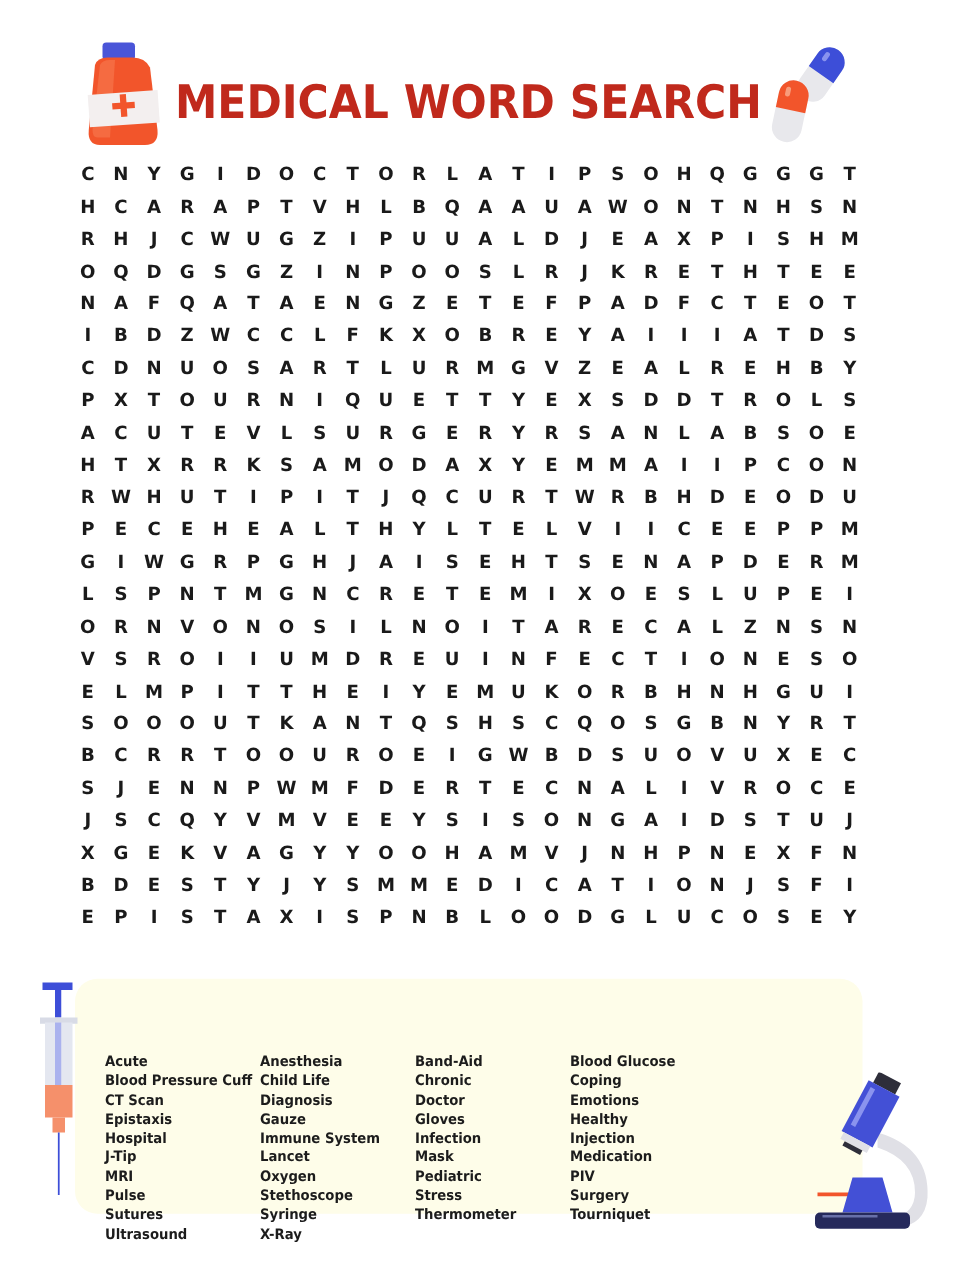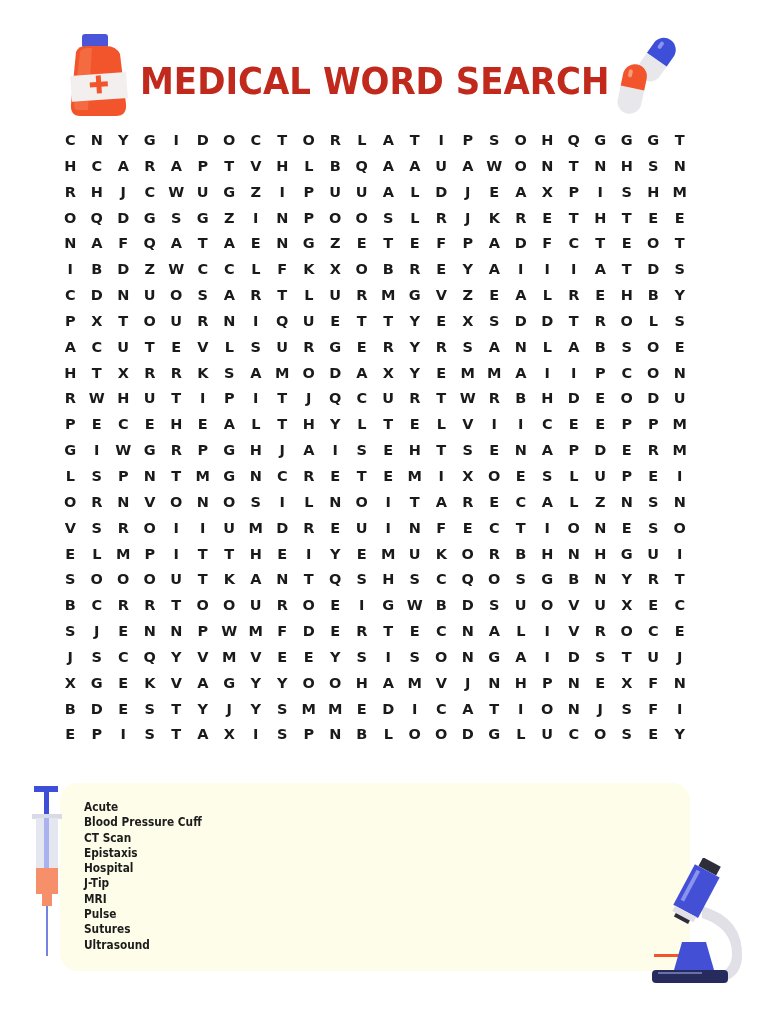--- a/index.html
+++ b/index.html
@@ -18,21 +18,21 @@
     display: grid; grid-template-columns: repeat(24, 26.5px); grid-auto-rows: 25.85px;
   }
   .cell {
     text-align: center; font-size: 14.5px; font-weight: bold; color: #1a1a1a;
     line-height: 25.85px; font-family: "DejaVu Sans", sans-serif;
   }
   .wordbox {
     position: absolute; left: 60px; top: 783px; width: 630px; height: 188px;
     background: #fefde9; border-radius: 18px;
   }
-  .wordcols { position: absolute; left: 84px; top: 800px; display: flex; }
+  .wordcols { position: absolute; left: 84px; top: 842px; display: flex; }
   .wordcol { width: 124px; display: flex; flex-direction: column; }
   .word {
     font-size: 11.5px; line-height: 15.3px; color: #1c1c1c; font-weight: bold;
     white-space: nowrap; font-family: "DejaVu Sans", sans-serif;
     transform: scaleX(0.92); transform-origin: left center; font-weight: 600;
   }
   .deco { position: absolute; }
 </style>
 </head>
 <body>
@@ -647,20 +647,54 @@
       <span class="word">Blood Pressure Cuff</span>
       <span class="word">CT Scan</span>
       <span class="word">Epistaxis</span>
       <span class="word">Hospital</span>
       <span class="word">J-Tip</span>
       <span class="word">MRI</span>
       <span class="word">Pulse</span>
       <span class="word">Sutures</span>
       <span class="word">Ultrasound</span>
     </div>
+    <div class="wordcol">
+      <span class="word">Anesthesia</span>
+      <span class="word">Child Life</span>
+      <span class="word">Diagnosis</span>
+      <span class="word">Gauze</span>
+      <span class="word">Immune System</span>
+      <span class="word">Lancet</span>
+      <span class="word">Oxygen</span>
+      <span class="word">Stethoscope</span>
+      <span class="word">Syringe</span>
+      <span class="word">X-Ray</span>
+    </div>
+    <div class="wordcol">
+      <span class="word">Band-Aid</span>
+      <span class="word">Chronic</span>
+      <span class="word">Doctor</span>
+      <span class="word">Gloves</span>
+      <span class="word">Infection</span>
+      <span class="word">Mask</span>
+      <span class="word">Pediatric</span>
+      <span class="word">Stress</span>
+      <span class="word">Thermometer</span>
+    </div>
+    <div class="wordcol">
+      <span class="word">Blood Glucose</span>
+      <span class="word">Coping</span>
+      <span class="word">Emotions</span>
+      <span class="word">Healthy</span>
+      <span class="word">Injection</span>
+      <span class="word">Medication</span>
+      <span class="word">PIV</span>
+      <span class="word">Surgery</span>
+      <span class="word">Tourniquet</span>
+    </div>
   </div>
 
 <svg class="deco" style="left:28px;top:784px" width="40" height="175" viewBox="0 0 40 175">
   <rect x="6" y="2" width="24" height="6" fill="#3d4ed8"></rect>
   <rect x="16" y="6" width="5" height="24" fill="#3d4ed8"></rect>
   <rect x="4" y="30" width="30" height="5" fill="#d8dbe6"></rect>
   <rect x="8" y="34" width="22" height="50" fill="#e4e7f0"></rect>
   <rect x="16" y="34" width="5" height="50" fill="#aab2ee"></rect>
   <rect x="8" y="84" width="22" height="26" fill="#f5906b"></rect>
   <rect x="14" y="110" width="10" height="12" fill="#f5906b"></rect>

